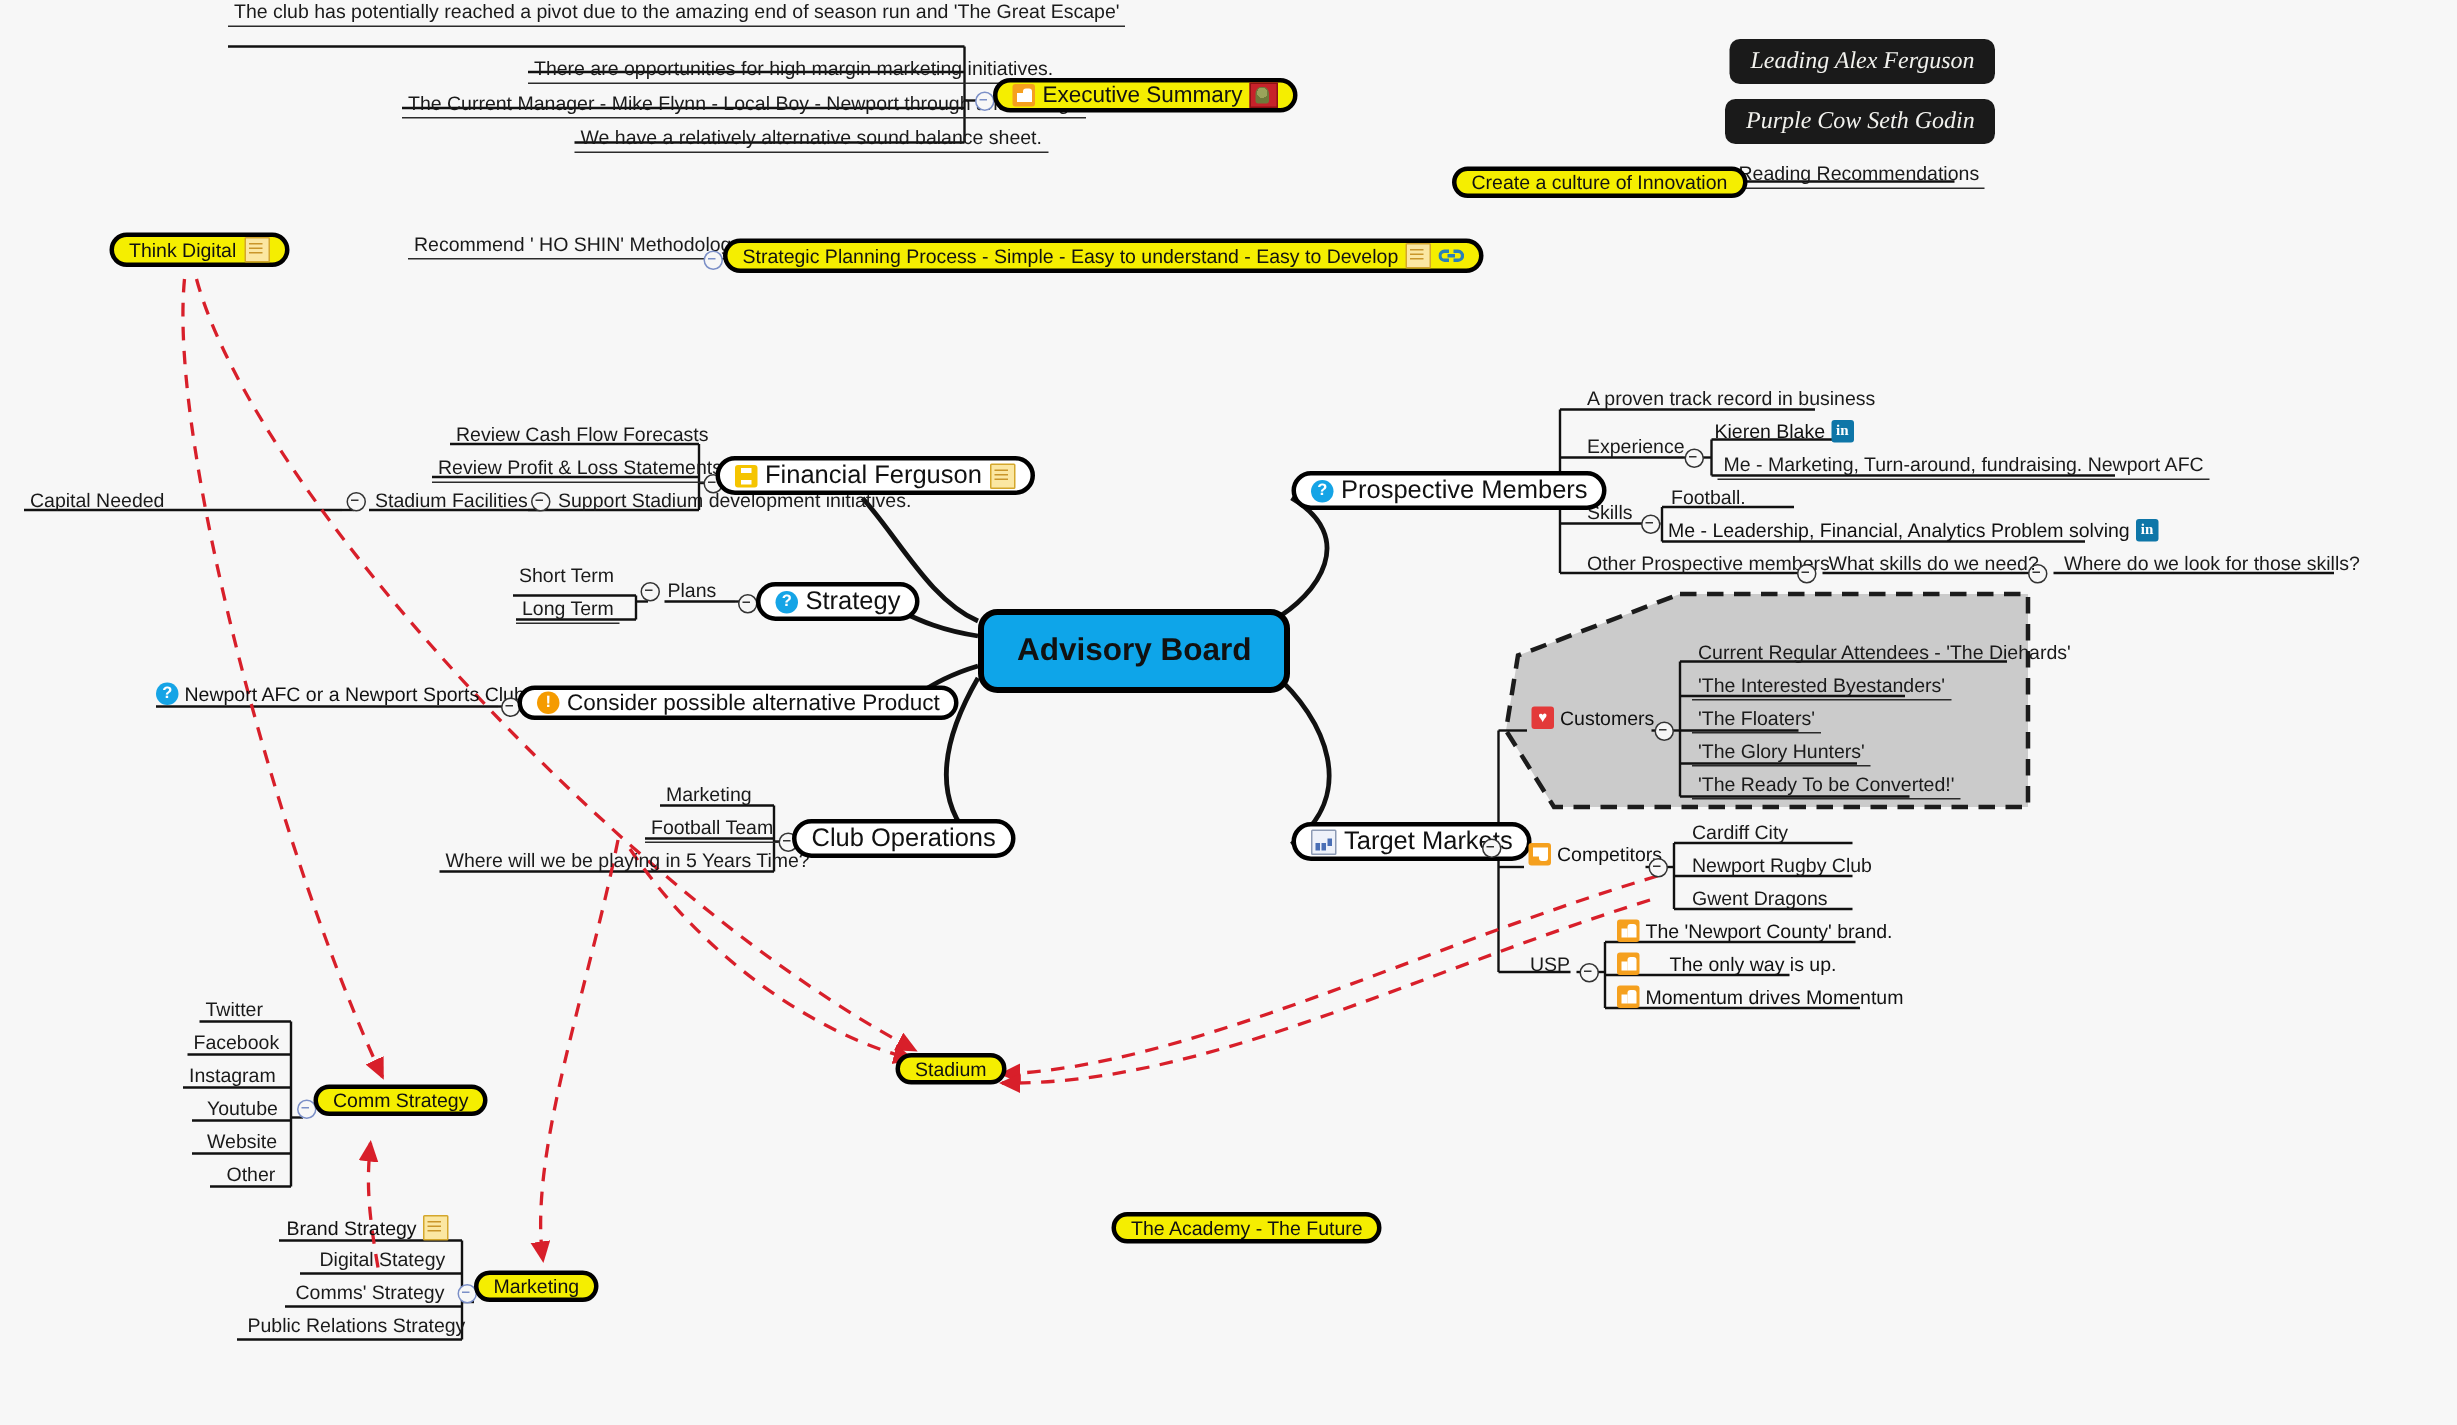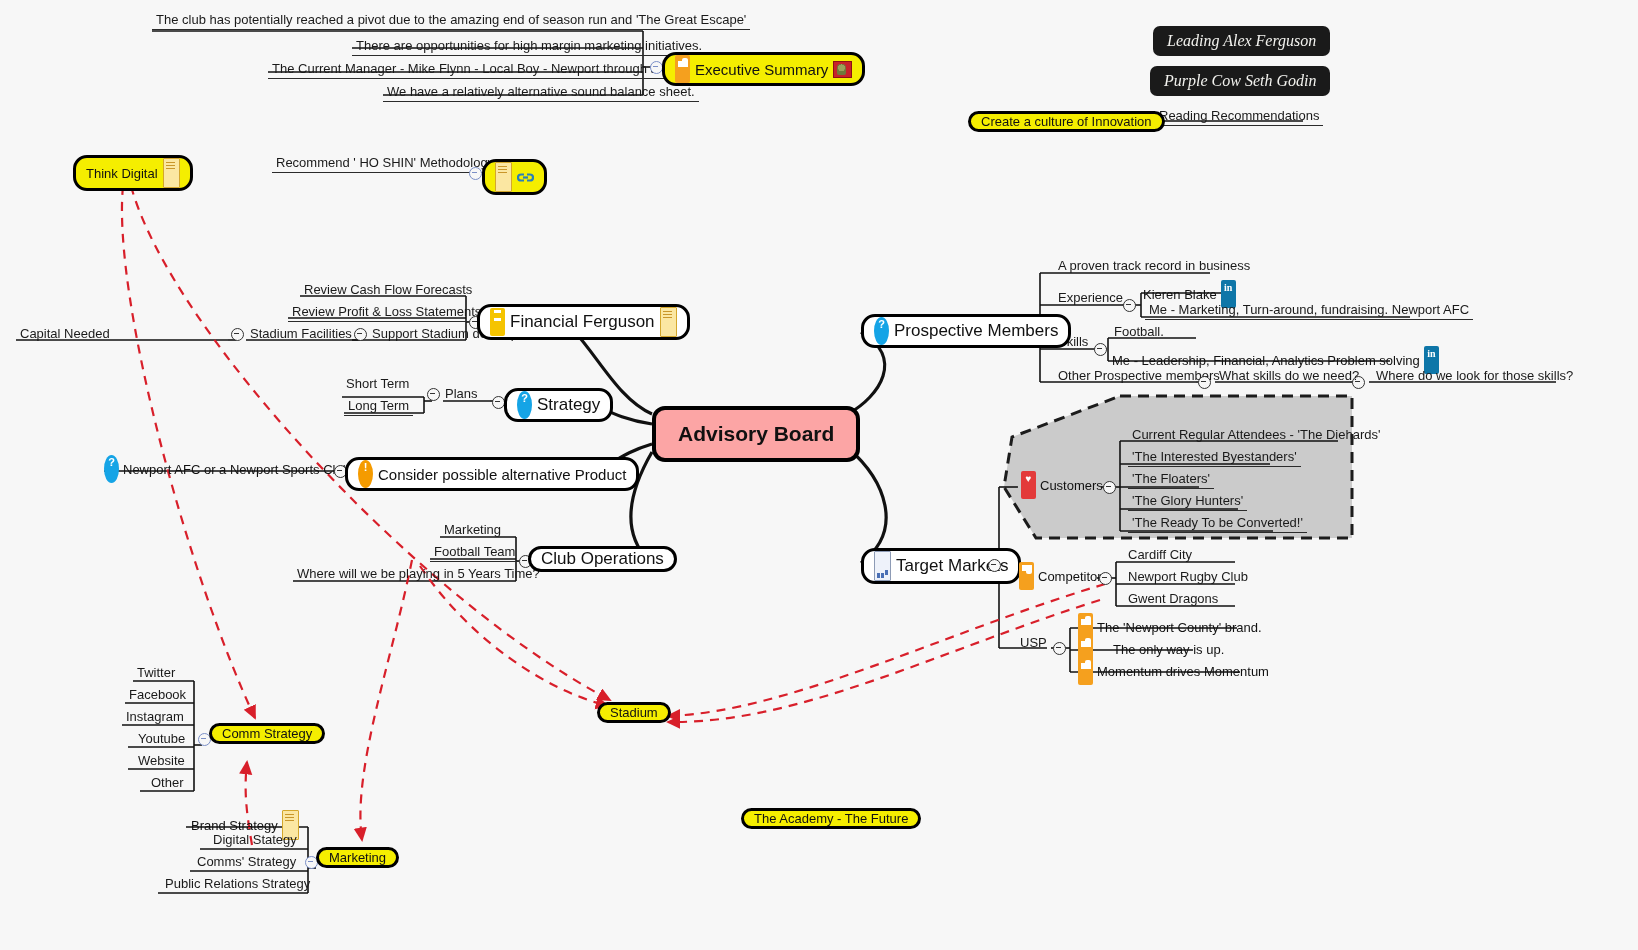--- a/index.html
+++ b/index.html
@@ -7,36 +7,36 @@
        font-family:"Liberation Sans","DejaVu Sans",sans-serif;color:#111;}
   #canvas{position:absolute;left:0;top:0;width:1638px;height:950px;}
   svg.layer{position:absolute;left:0;top:0;width:1638px;height:950px;pointer-events:none;}
   .node{position:absolute;box-sizing:border-box;display:flex;align-items:center;
         gap:5px;white-space:nowrap;}
   
   .box{border:3px solid #000;border-radius:14px;background:#fff;padding:0 10px;}
   .box.yellow{background:#f5ee00;}
   .box.black{background:#1a1a1a;color:#f2f2ee;border:none;border-radius:7px;
              font-family:"Liberation Serif","DejaVu Serif",serif;font-style:italic;font-size:16px;padding:6px 14px;}
-  .box.center{background:#fca5a5;border-width:4px;border-radius:13px;font-weight:bold;font-size:21px;padding:12px 22px;}
+  .box.center{background:#0ea5e9;border-width:4px;border-radius:13px;font-weight:bold;font-size:21px;padding:12px 22px;}
   
   .leaf{position:absolute;white-space:nowrap;font-size:13px;color:#1a1a1a;
         padding:0 4px 2px 4px;}
   .leaf.u{border-bottom:1.5px solid #2b2b2b;}
   .small{font-size:13px;}
   .mid{font-size:15px;}
   .big{font-size:17px;}
   
   .handle{position:absolute;width:11px;height:11px;border-radius:50%;
           border:1.4px solid #333;background:#f7f7f7;}
   .handle.blue{border-color:#7b8fc7;}
   .handle:after{content:"";position:absolute;left:2px;top:4px;width:5px;height:1.4px;background:#333;}
   .handle.blue:after{background:#7b8fc7;}
   
-  .ic{display:inline-block;width:15px;height:28px;flex:0 0 auto;position:relative;vertical-align:middle;}
+  .ic{display:inline-block;width:15px;height:15px;flex:0 0 auto;position:relative;vertical-align:middle;}
   .ic-thumbup{background:#f5a01e;border-radius:2px;}
   .ic-thumbup:before{content:"";position:absolute;left:3px;top:6px;width:4px;height:6px;background:#fff;}
   .ic-thumbup:after{content:"";position:absolute;left:7px;top:3px;width:6px;height:9px;background:#fff;border-radius:2px 2px 0 0;}
   .ic-thumbdown{background:#f5a01e;border-radius:2px;}
   .ic-thumbdown:before{content:"";position:absolute;left:3px;top:3px;width:4px;height:6px;background:#fff;}
   .ic-thumbdown:after{content:"";position:absolute;left:7px;top:3px;width:6px;height:9px;background:#fff;border-radius:0 0 2px 2px;}
   .ic-doc{background:#fbe7a2;border:1px solid #d4a72c;border-radius:1px;}
   .ic-doc:before{content:"";position:absolute;left:2px;top:3px;width:9px;height:1px;background:#c9962a;
      box-shadow:0 3px 0 #c9962a,0 6px 0 #c9962a;}
   .ic-link{width:17px;height:15px;}
@@ -185,21 +185,21 @@
     <path d="M123,186 C112,300 190,580 255,718"></path>
     <path d="M131,186 C170,330 420,600 610,700"></path>
     <path d="M412,560 C392,660 352,770 362,840"></path>
     <path d="M252,845 C246,810 244,790 247,762"></path>
     <path d="M420,566 C470,640 545,690 608,706"></path>
     <path d="M1105,584 C950,630 790,712 668,716"></path>
     <path d="M1100,600 C940,650 800,724 668,722"></path>
   </g>
 </svg>
 
-<div class="leaf u small" style="left:152px;top:12px;text-align:right;">The club has potentially reached a pivot due to the amazing end of season run and 'The Great Escape'</div>
+<div class="leaf u small" style="left:152px;top:0;text-align:right;">The club has potentially reached a pivot due to the amazing end of season run and 'The Great Escape'</div>
 <div class="leaf u small" style="left:352px;top:38px;">There are opportunities for high margin marketing initiatives.</div>
 <div class="leaf u small" style="left:268px;top:61px;">The Current Manager - Mike Flynn - Local Boy - Newport through and through</div>
 <div class="leaf u small" style="left:383px;top:84px;">We have a relatively alternative sound balance sheet.</div>
 <div class="handle blue" style="left:650px;top:61px;"></div>
 <div class="node box yellow mid" style="left:662px;top:52px;">
   <span class="ic ic-thumbup"></span>
   <span>Executive Summary</span>
   <span class="ic ic-photo"></span>
 </div>
 
@@ -216,20 +216,21 @@
 </div>
 
 <div class="node box yellow small" style="left:73px;top:155px;">
   <span>Think Digital</span>
   <span class="ic ic-doc"></span>
 </div>
 
 <div class="leaf u small" style="left:272px;top:155px;">Recommend ' HO SHIN' Methodology</div>
 <div class="handle blue" style="left:469px;top:167px;"></div>
 <div class="node box yellow small" style="left:482px;top:159px;">
+  <span>Strategic Planning Process - Simple - Easy to understand - Easy to Develop</span>
   <span class="ic ic-doc"></span>
   <span class="ic ic-link">
     <svg width="17" height="15" viewBox="0 0 17 15">
           <g stroke="#2a7fb8" stroke-width="2.2" fill="none">
       <path d="M7,4.5 L4,4.5 a3,3 0 0 0 0,6 L7,10.5"></path>
             <path d="M10,4.5 L13,4.5 a3,3 0 0 1 0,6 L10,10.5"></path>
       <path d="M6,7.5 L11,7.5"></path>
           </g>
         </svg>
   </span>

